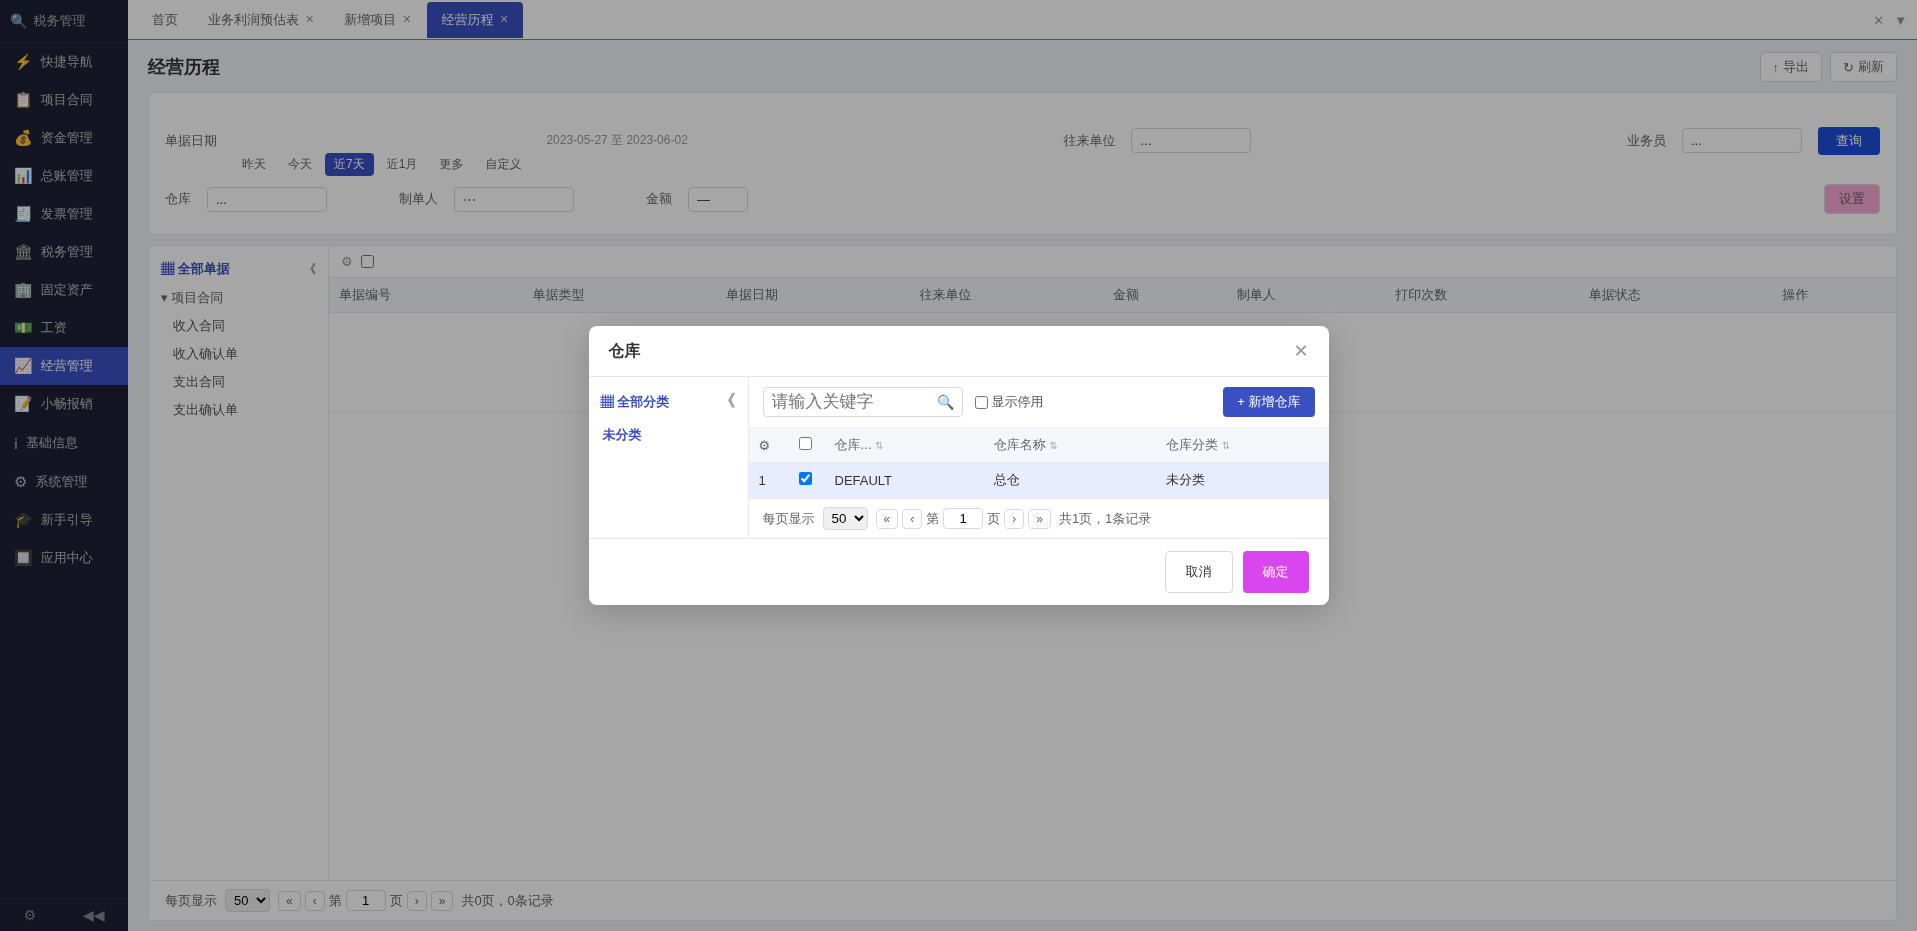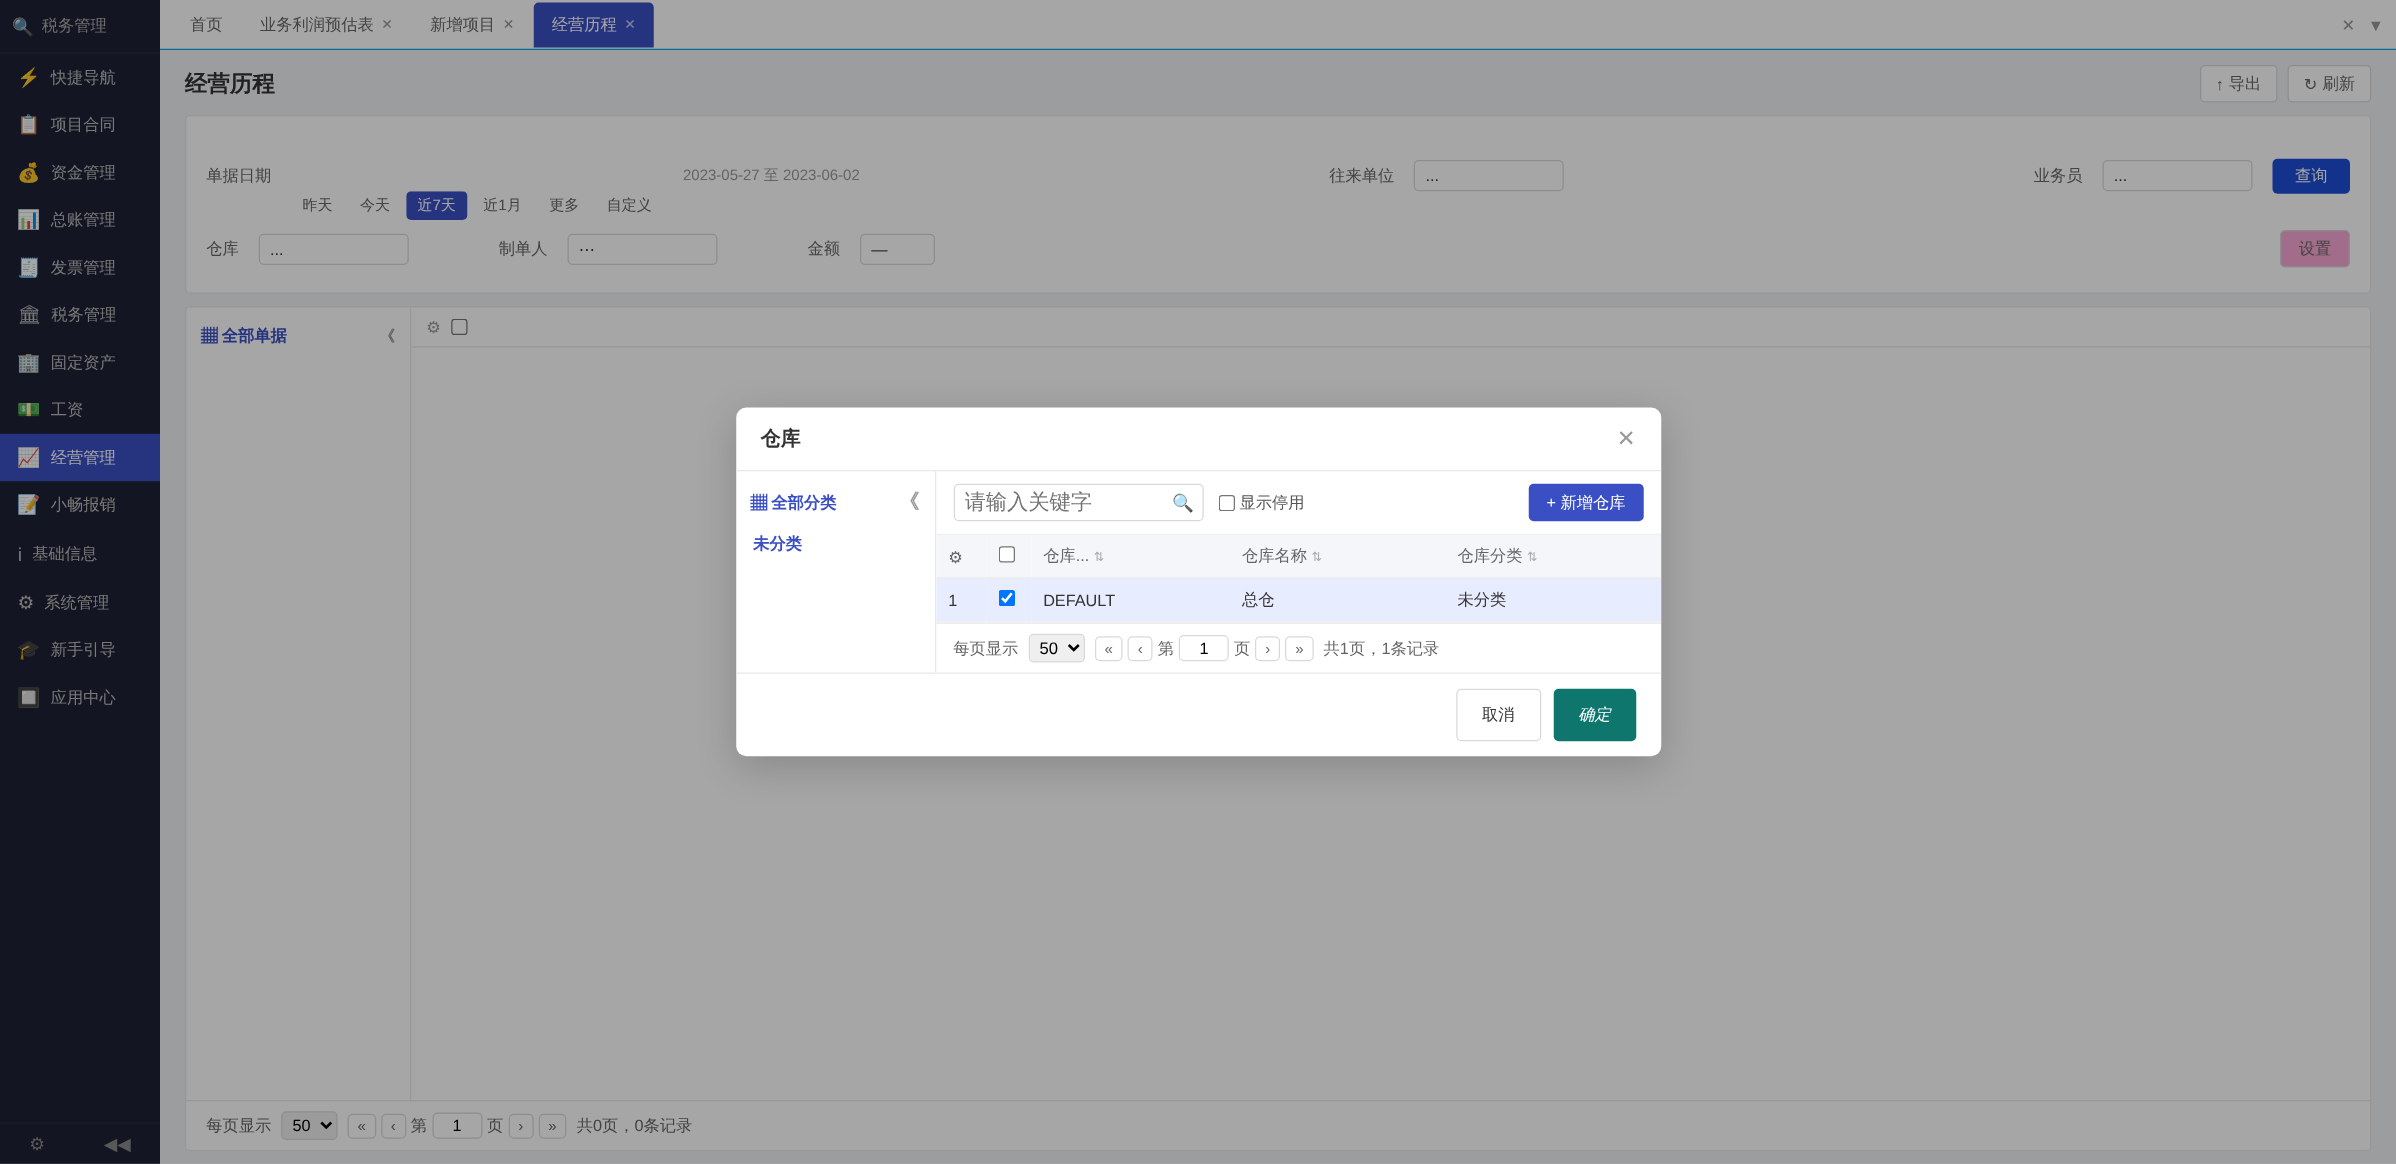--- a/index.html
+++ b/index.html
@@ -249,22 +249,22 @@
     }
     .modal-actions {
       padding: 12px 20px; border-top: 1px solid #e8e8e8;
       display: flex; justify-content: flex-end; gap: 10px;
     }
     .btn-cancel {
       border: 1px solid #d9d9d9; background: #fff; padding: 6px 20px;
       border-radius: 4px; cursor: pointer; font-size: 13px; color: #333;
     }
     .btn-confirm {
-      background: #0f766e; color: #fff; border: none; padding: 12px 20px;
-      border-radius: 4px; cursor: pointer; font-size: 13px; font-style: italic;
+      background: #d946ef; color: #fff; border: none; padding: 12px 20px;
+      border-radius: 4px; cursor: pointer; font-size: 13px;
     }
 
     
     ::-webkit-scrollbar { width: 5px; height: 5px; }
     ::-webkit-scrollbar-track { background: #f0f0f0; }
     ::-webkit-scrollbar-thumb { background: #ccc; border-radius: 3px; }
   </style>
 </head>
 <body>
 
@@ -426,28 +426,55 @@
 
       <div class="left-nav">
         <div class="left-nav-header">
           <span style="cursor:pointer;">
             <span>▦</span>
             <span>全部单据</span>
           </span>
           <span class="left-nav-collapse">《</span>
         </div>
         <div id="left-nav-groups">
+            <div class="left-nav-group">
+              <div class="left-nav-group-title">▾ 项目合同</div>
+              <div class="left-nav-item">收入合同</div>
+              <div class="left-nav-item">收入确认单</div>
+              <div class="left-nav-item">支出合同</div>
+              <div class="left-nav-item">支出确认单</div>
+            </div>
           </div>
       </div>
 
       <div class="table-area">
         <div class="table-toolbar">
           <span style="color:#999;">⚙</span>
           <input type="checkbox" style="">
         </div>
+        <table>
+          <thead>
+            <tr id="table-header-row">
+                <th>单据编号</th>
+                <th>单据类型</th>
+                <th>单据日期</th>
+                <th>往来单位</th>
+                <th>金额</th>
+                <th>制单人</th>
+                <th>打印次数</th>
+                <th>单据状态</th>
+                <th>操作</th>
+              </tr>
+          </thead>
+          <tbody id="table-body">
+            <tr>
+              <td colspan="9" class="empty-hint">未找到任何经营历程数据</td>
+            </tr>
+          </tbody>
+        </table>
       </div>
     </div>
 
     <div class="bottom-bar">
       <span>每页显示</span>
       <select>
         <option>50</option>
       </select>
       <div class="page-nav">
         <button class="page-nav-btn">«</button>

